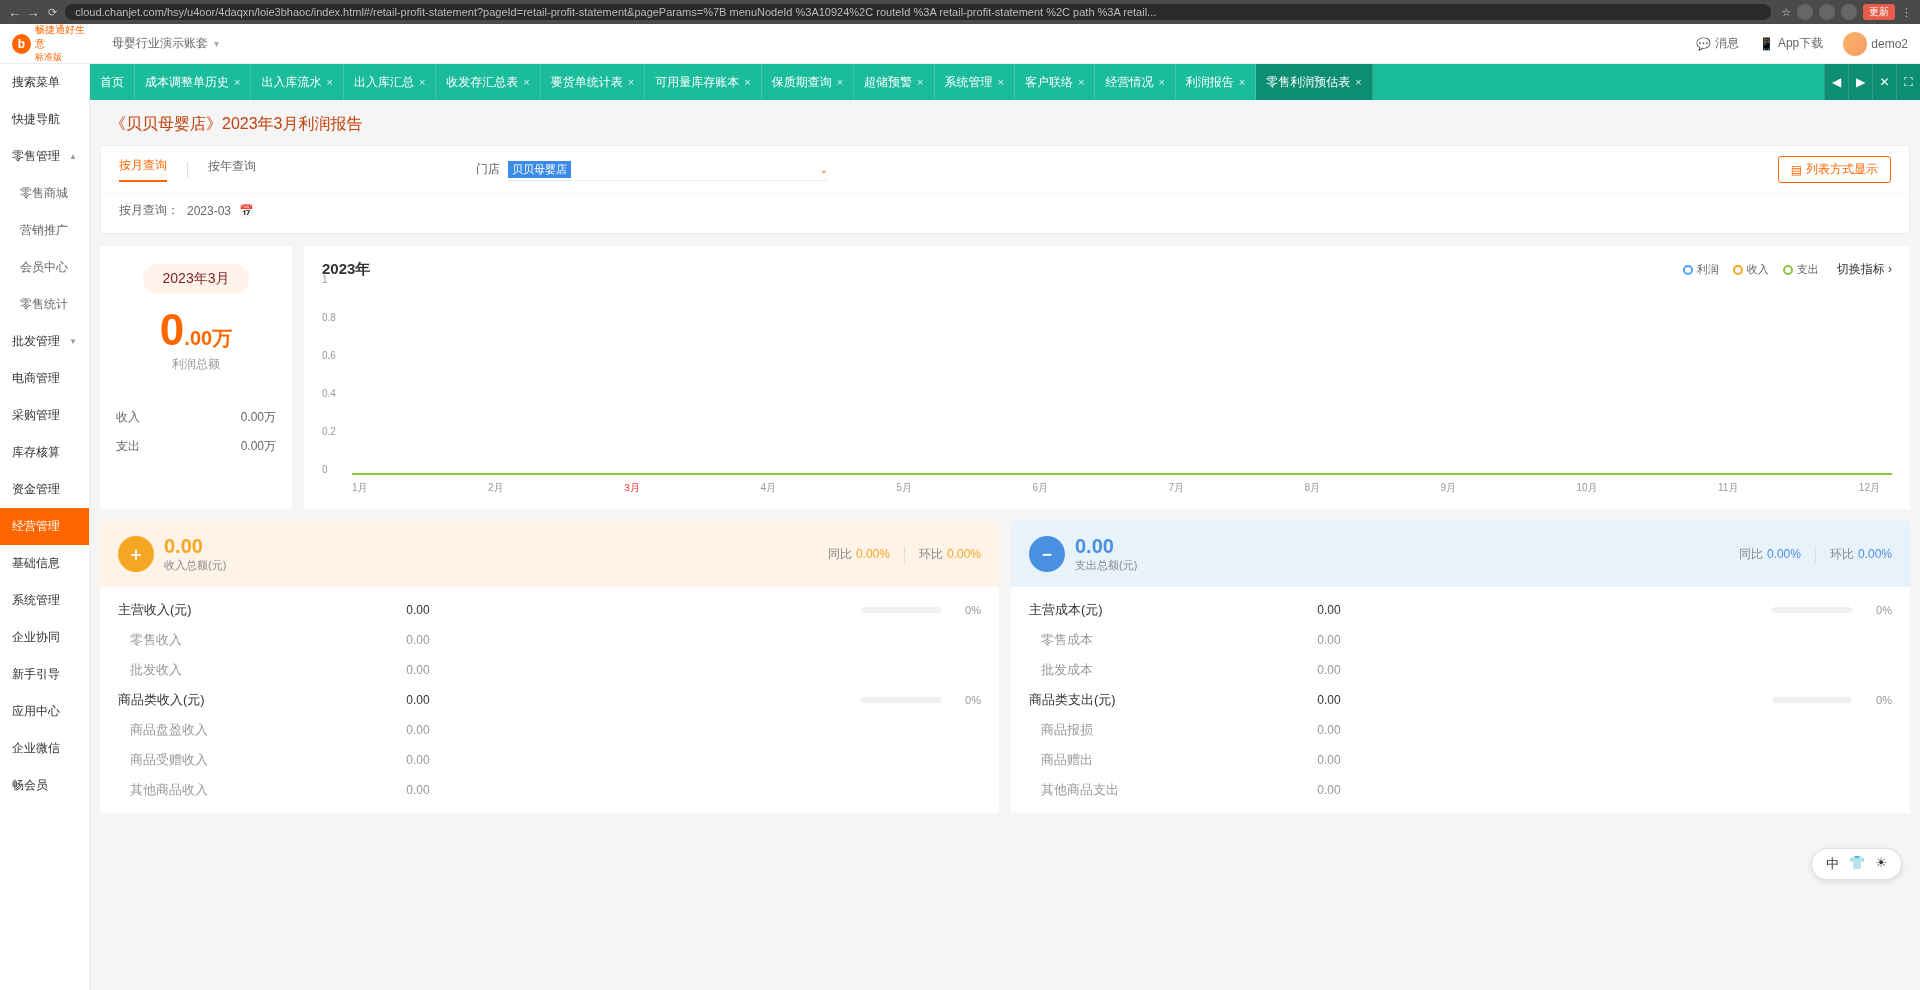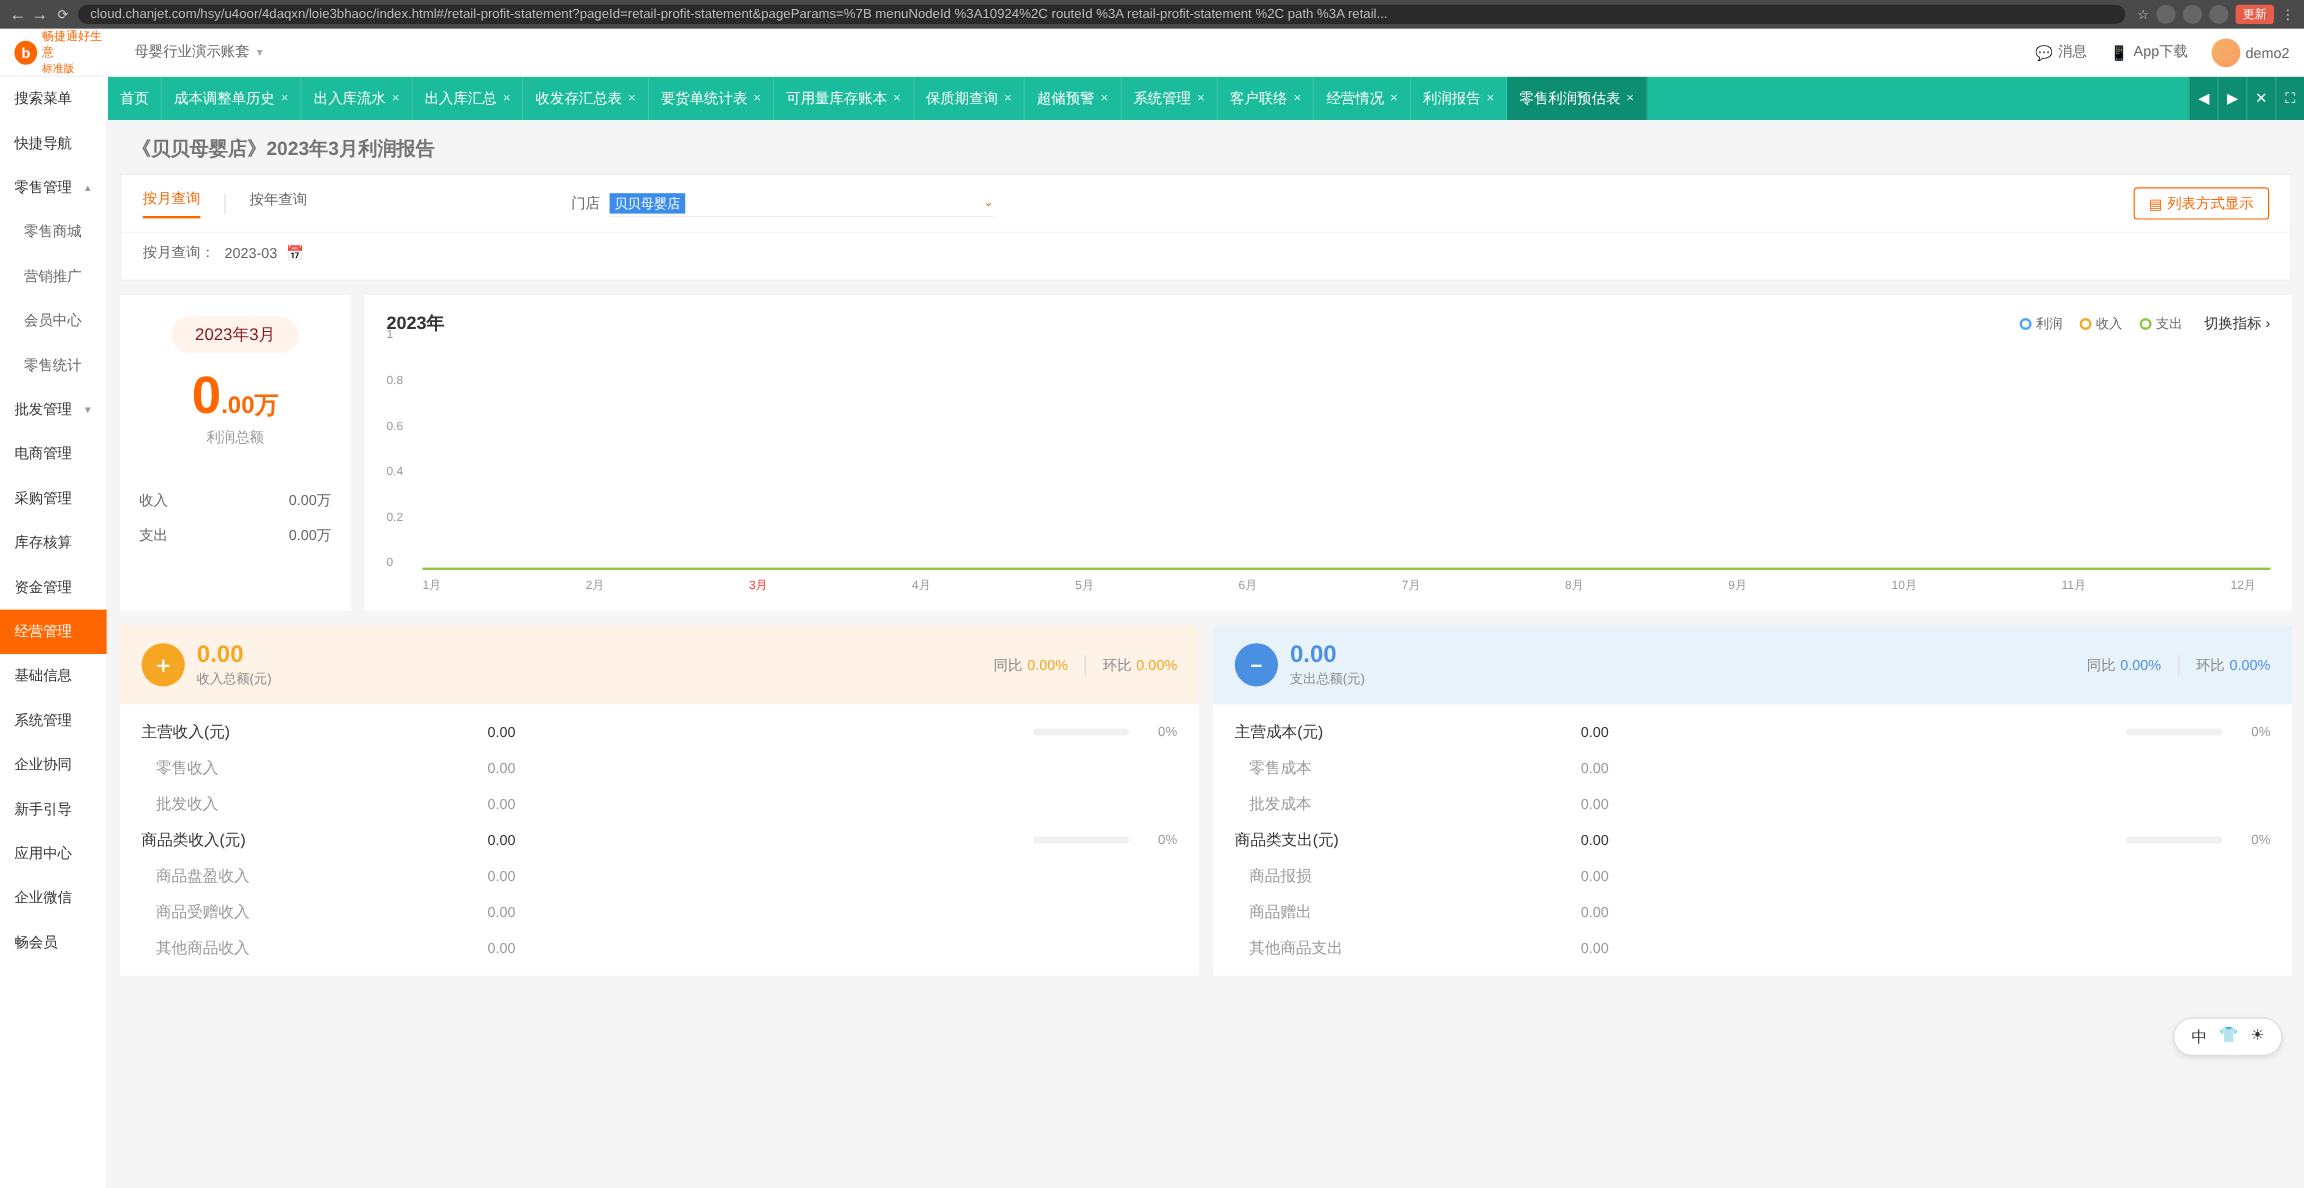--- a/index.html
+++ b/index.html
@@ -43,21 +43,21 @@
 
 .tabs-bar { height: 36px; background: #1abc9c; display: flex; align-items: stretch; }
 .tab { display: flex; align-items: center; padding: 0 10px; color: #fff; font-size: 12px; cursor: pointer; gap: 5px; border-right: 1px solid rgba(255,255,255,0.15); white-space: nowrap; }
 .tab.active { background: #0d8e73; }
 .tab .close { font-size: 11px; opacity: 0.8; }
 .tabs-controls { margin-left: auto; display: flex; }
 .tabs-controls .ctl { width: 24px; display: flex; align-items: center; justify-content: center; color: #fff; background: #0d8e73; border-left: 1px solid rgba(255,255,255,0.15); cursor: pointer; }
 
 
 .page-title-row { padding: 14px 20px 10px; background: #f5f5f5; }
-.page-title-row h2 { font-size: 16px; font-weight: bold; color: #737373; }
+.page-title-row h2 { font-size: 16px; font-weight: normal; color: #c2410c; }
 
 
 .filter-card { margin: 0 10px; background: #fff; border: 1px solid #eee; }
 .filter-top { display: flex; align-items: center; padding: 10px 18px; gap: 20px; }
 .filter-tab { color: #666; padding-bottom: 6px; cursor: pointer; }
 .filter-tab.active { color: #f60; border-bottom: 2px solid #f60; }
 .filter-divider { width: 1px; height: 16px; background: #ddd; }
 .store-select { margin-left: 200px; display: flex; align-items: center; gap: 8px; }
 .store-select .label { color: #666; }
 .store-select .value-box { border-bottom: 1px solid #eee; width: 320px; display: flex; align-items: center; justify-content: space-between; padding: 2px 0; }
@@ -83,21 +83,21 @@
 .chart-title { font-size: 15px; font-weight: bold; }
 .legend { margin-left: auto; display: flex; gap: 14px; align-items: center; color: #666; font-size: 11px; }
 .legend-item { display: flex; align-items: center; gap: 4px; }
 .legend-dot { width: 10px; height: 10px; border-radius: 50%; border: 2px solid; }
 .switch-ind { margin-left: 18px; cursor: pointer; }
 .chart-body { height: 210px; position: relative; margin-top: 6px; }
 .y-axis { position: absolute; left: 0; top: 0; bottom: 20px; width: 30px; }
 .y-tick { position: absolute; left: 0; font-size: 10px; color: #999; }
 .x-axis { position: absolute; left: 30px; right: 12px; bottom: 0; display: flex; justify-content: space-between; }
 .x-tick { font-size: 10px; color: #999; }
-.x-tick.active { color: #f33; }
+.x-tick.active { color: #f33; font-family: Liberation Mono, monospace; }
 .flat-line { position: absolute; left: 30px; right: 0; background: #8cc63f; height: 2px; }
 
 
 .bottom-row { display: flex; gap: 12px; margin: 0 10px 12px; }
 .panel { flex: 1; background: #fff; }
 .panel-header { display: flex; align-items: center; padding: 14px 18px; }
 .panel-header.income { background: #fff3e8; }
 .panel-header.expense { background: #e8f2fb; }
 .panel-icon { width: 36px; height: 36px; border-radius: 50%; display: flex; align-items: center; justify-content: center; color: #fff; font-size: 18px; font-weight: bold; }
 .panel-icon.orange { background: #f5a623; }

